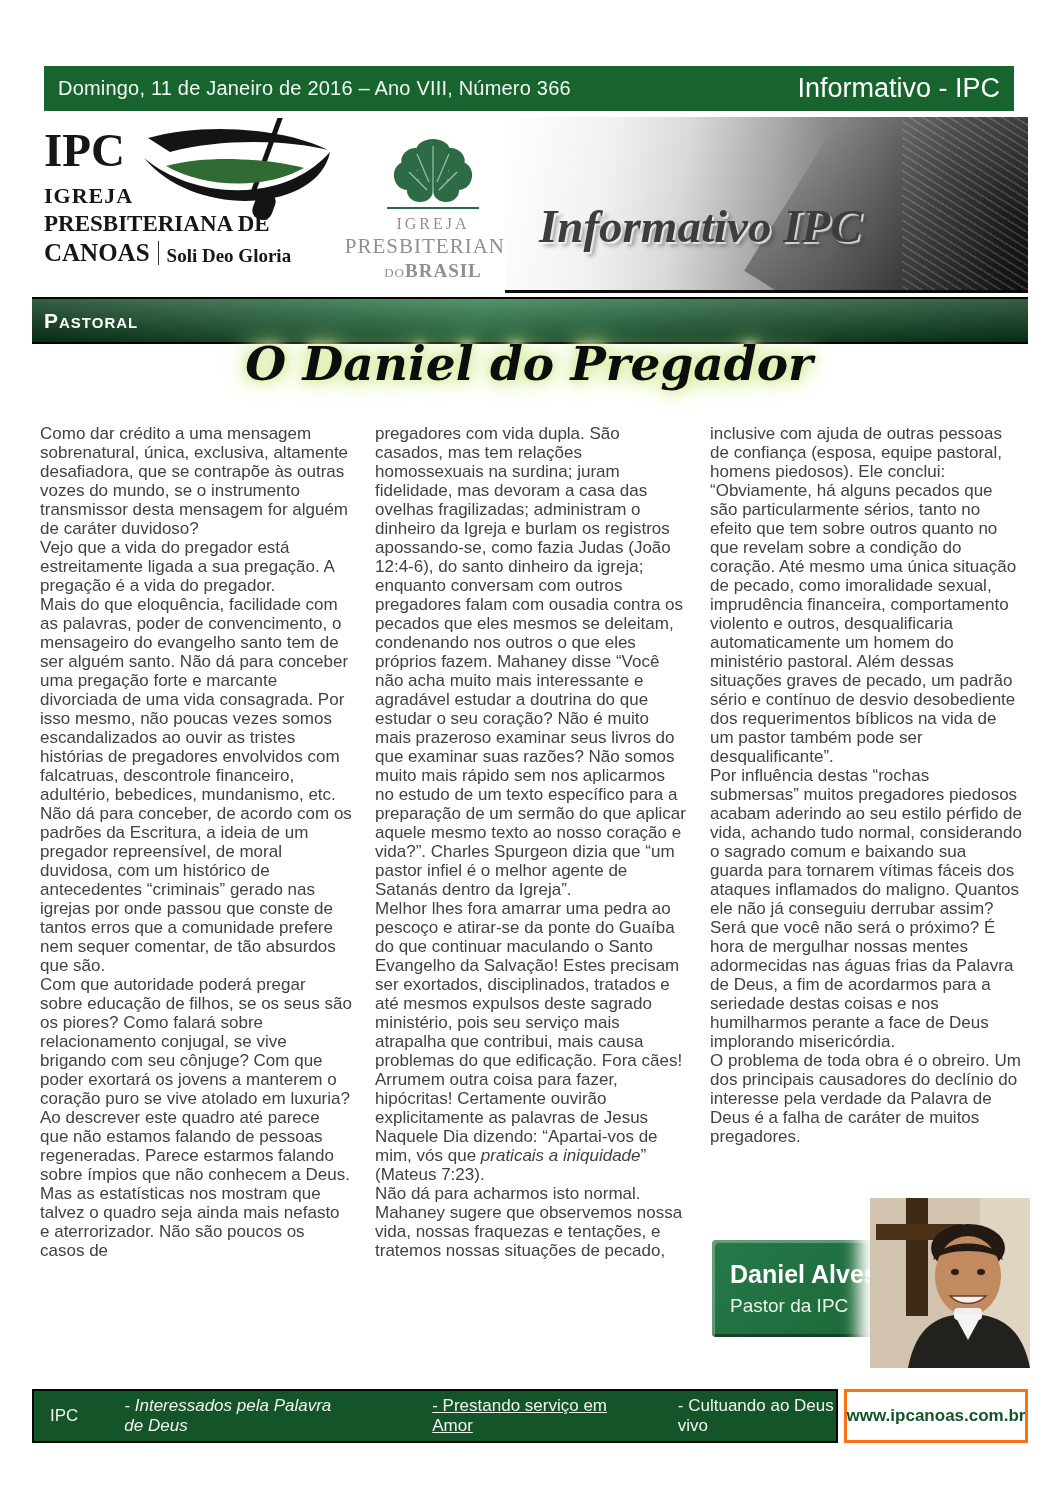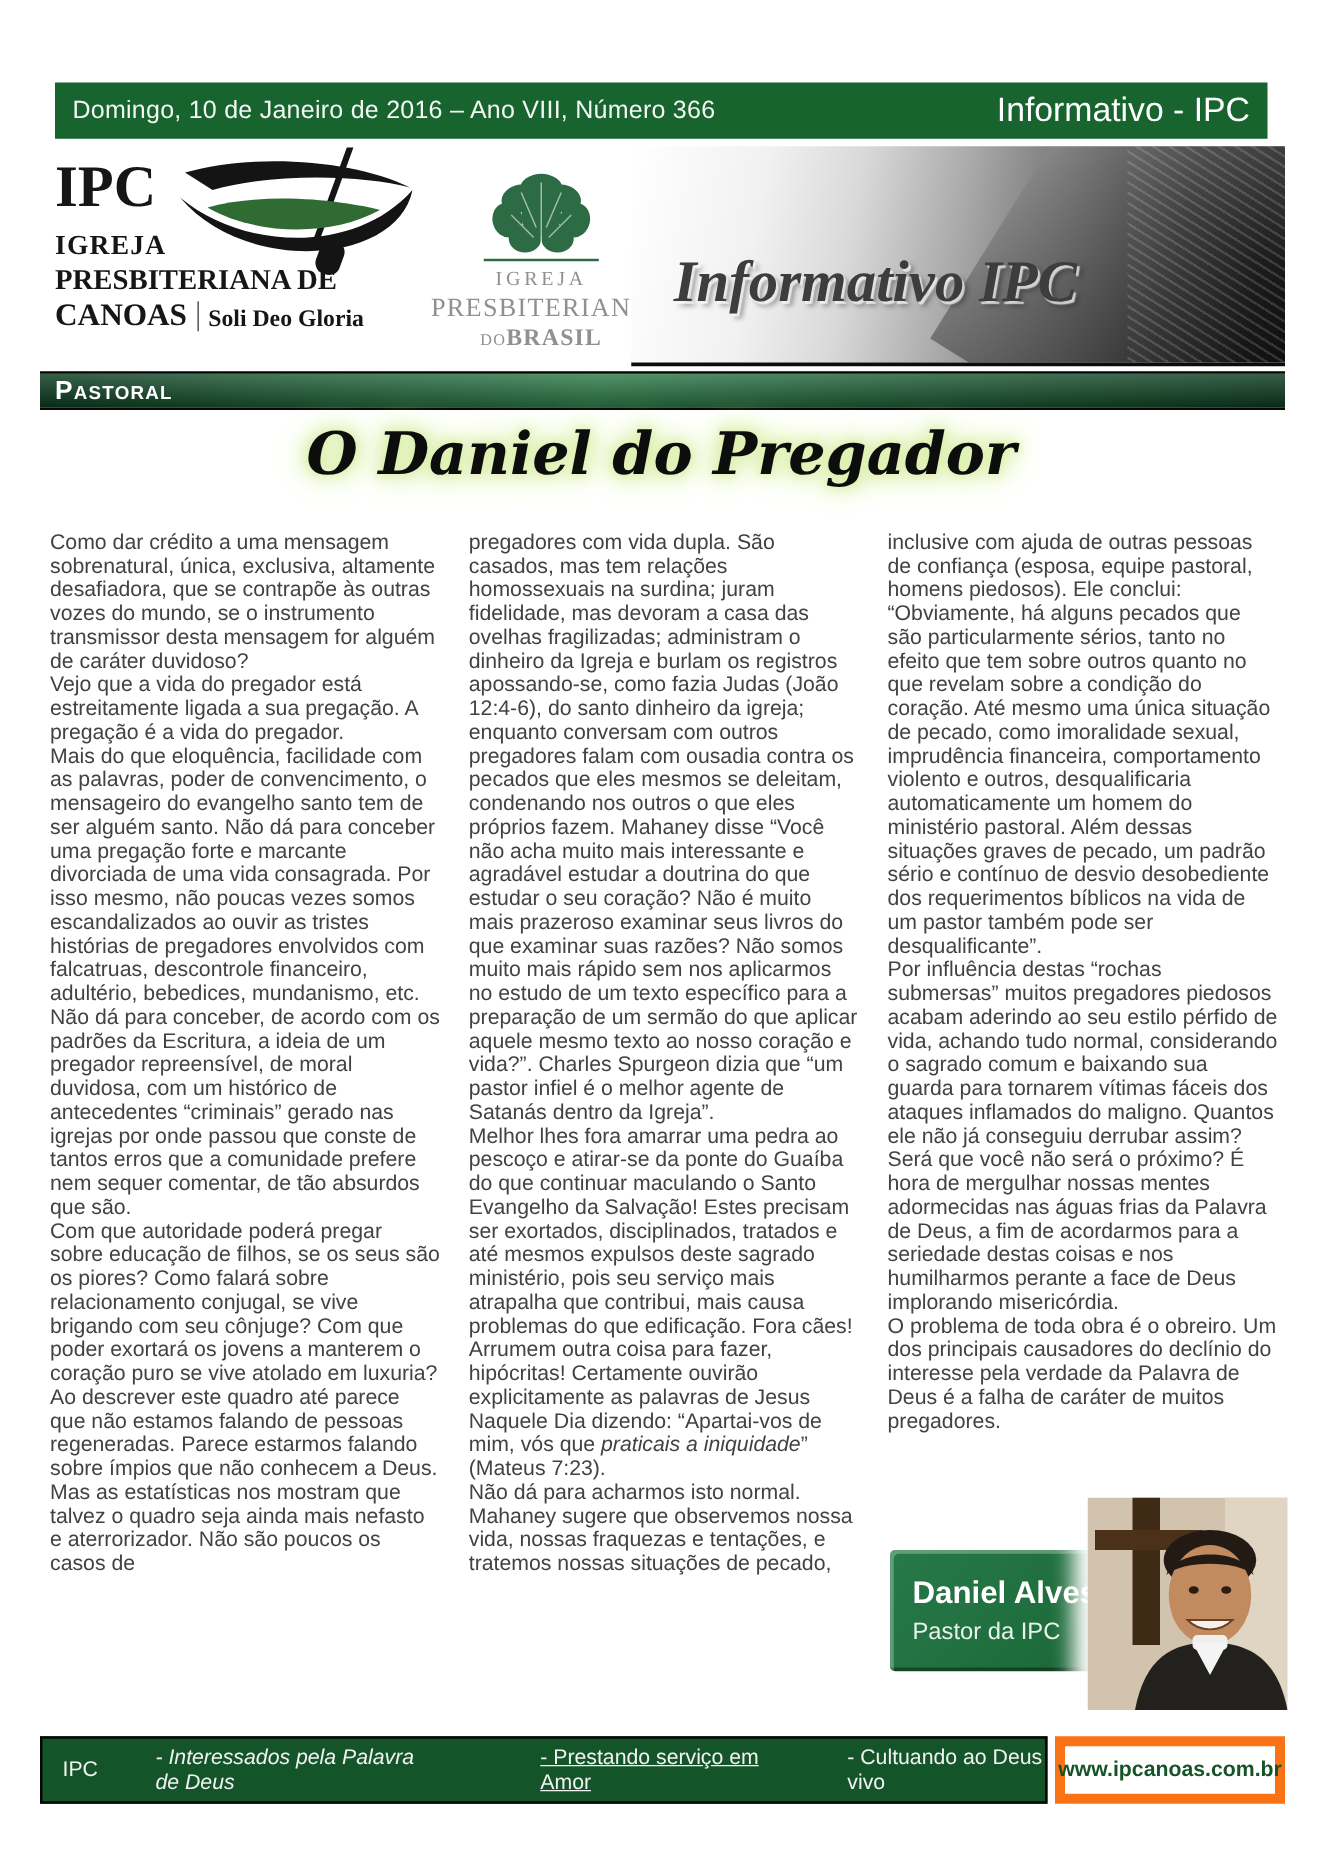--- a/index.html
+++ b/index.html
@@ -46,21 +46,21 @@
           transform:rotate(32deg);}
   .banner::after{content:"";position:absolute;left:76%;top:-30%;width:50%;height:200%;
           background:repeating-linear-gradient(32deg,rgba(255,255,255,.14) 0 2px,rgba(0,0,0,0) 2px 7px);
           transform:rotate(0deg);}
   .banner-title{position:absolute;left:34px;top:82px;z-index:2;
           font-family:"Liberation Serif",serif;font-style:italic;font-weight:bold;font-size:47px;
           color:#3d3d3d;text-shadow:2px 2px 1px rgba(255,255,255,.75),4px 4px 4px rgba(0,0,0,.35);
           white-space:nowrap;}
 
   
-  .section-bar{position:absolute;left:32px;top:297px;width:996px;height:31px;
+  .section-bar{position:absolute;left:32px;top:297px;width:996px;height:47px;
           box-sizing:border-box;border-top:2px solid #050505;border-bottom:2px solid #050505;
           background:linear-gradient(180deg,rgba(255,255,255,.18),rgba(0,0,0,.28)),
                      linear-gradient(90deg,#0a3a1e 0%,#1d5c34 20%,#2e7d4a 45%,#1c5a33 72%,#0b3a1e 100%);
           display:flex;align-items:center;padding-left:12px;}
   .section-label{color:#ffffff;font-variant:small-caps;font-weight:bold;font-size:21px;letter-spacing:1px;}
 
   
   .article-title{position:absolute;left:0;top:336px;width:1058px;margin:0;text-align:center;
           font-family:"DejaVu Serif",serif;font-style:italic;font-weight:bold;font-size:47px;
           color:#0d0d0d;
@@ -84,30 +84,30 @@
 
   
   .footer-bar{position:absolute;left:32px;top:1389px;width:806px;height:54px;box-sizing:border-box;
           background:#145429;border:2px solid #070707;display:flex;align-items:center;color:#f2f2f2;
           font-size:17px;}
   .f-brand{margin-left:16px;}
   .f-s1{margin-left:46px;font-style:italic;}
   .f-s2{margin-left:80px;text-decoration:underline;}
   .f-s3{margin-left:64px;}
   .footer-site{position:absolute;left:844px;top:1389px;width:184px;height:54px;box-sizing:border-box;
-          background:#ffffff;border:8px solid #f97316;display:flex;align-items:center;justify-content:center;
+          background:#ffffff;border:3px solid #f97316;display:flex;align-items:center;justify-content:center;
           color:#155328;font-weight:bold;font-size:17px;}
 </style>
 </head>
 <body>
 
 <div id="page">
 
   <div class="masthead">
-    <span class="mh-left">Domingo, 10 de Janeiro de 2016 – Ano VIII, Número 366</span>
+    <span class="mh-left">Domingo, 11 de Janeiro de 2016 – Ano VIII, Número 366</span>
     <span class="mh-right">Informativo - IPC</span>
   </div>
 
   <div class="logo-ipc">
     <svg class="ipc-boat" viewBox="0 0 190 108" aria-hidden="true">
       <rect x="121" y="-6" width="5" height="88" transform="rotate(20 123 40)" fill="#141414"></rect>
       <rect x="112" y="74" width="20" height="28" rx="9" transform="rotate(20 122 88)" fill="#141414"></rect>
       <path d="M6 20 C62 4 142 10 186 32 C148 22 78 20 28 34 Z" fill="#141414"></path>
       <path d="M2 40 C52 82 142 86 188 34 C176 94 54 102 2 40 Z" fill="#141414"></path>
       <path d="M24 48 C76 34 138 44 162 50 C122 72 62 70 24 48 Z" fill="#2f6b33"></path>

